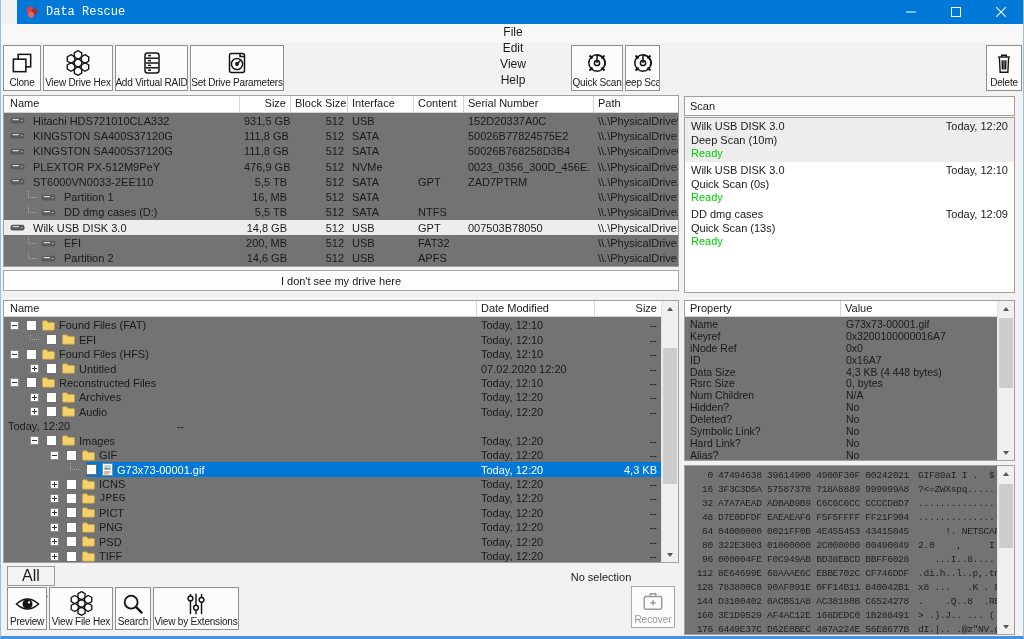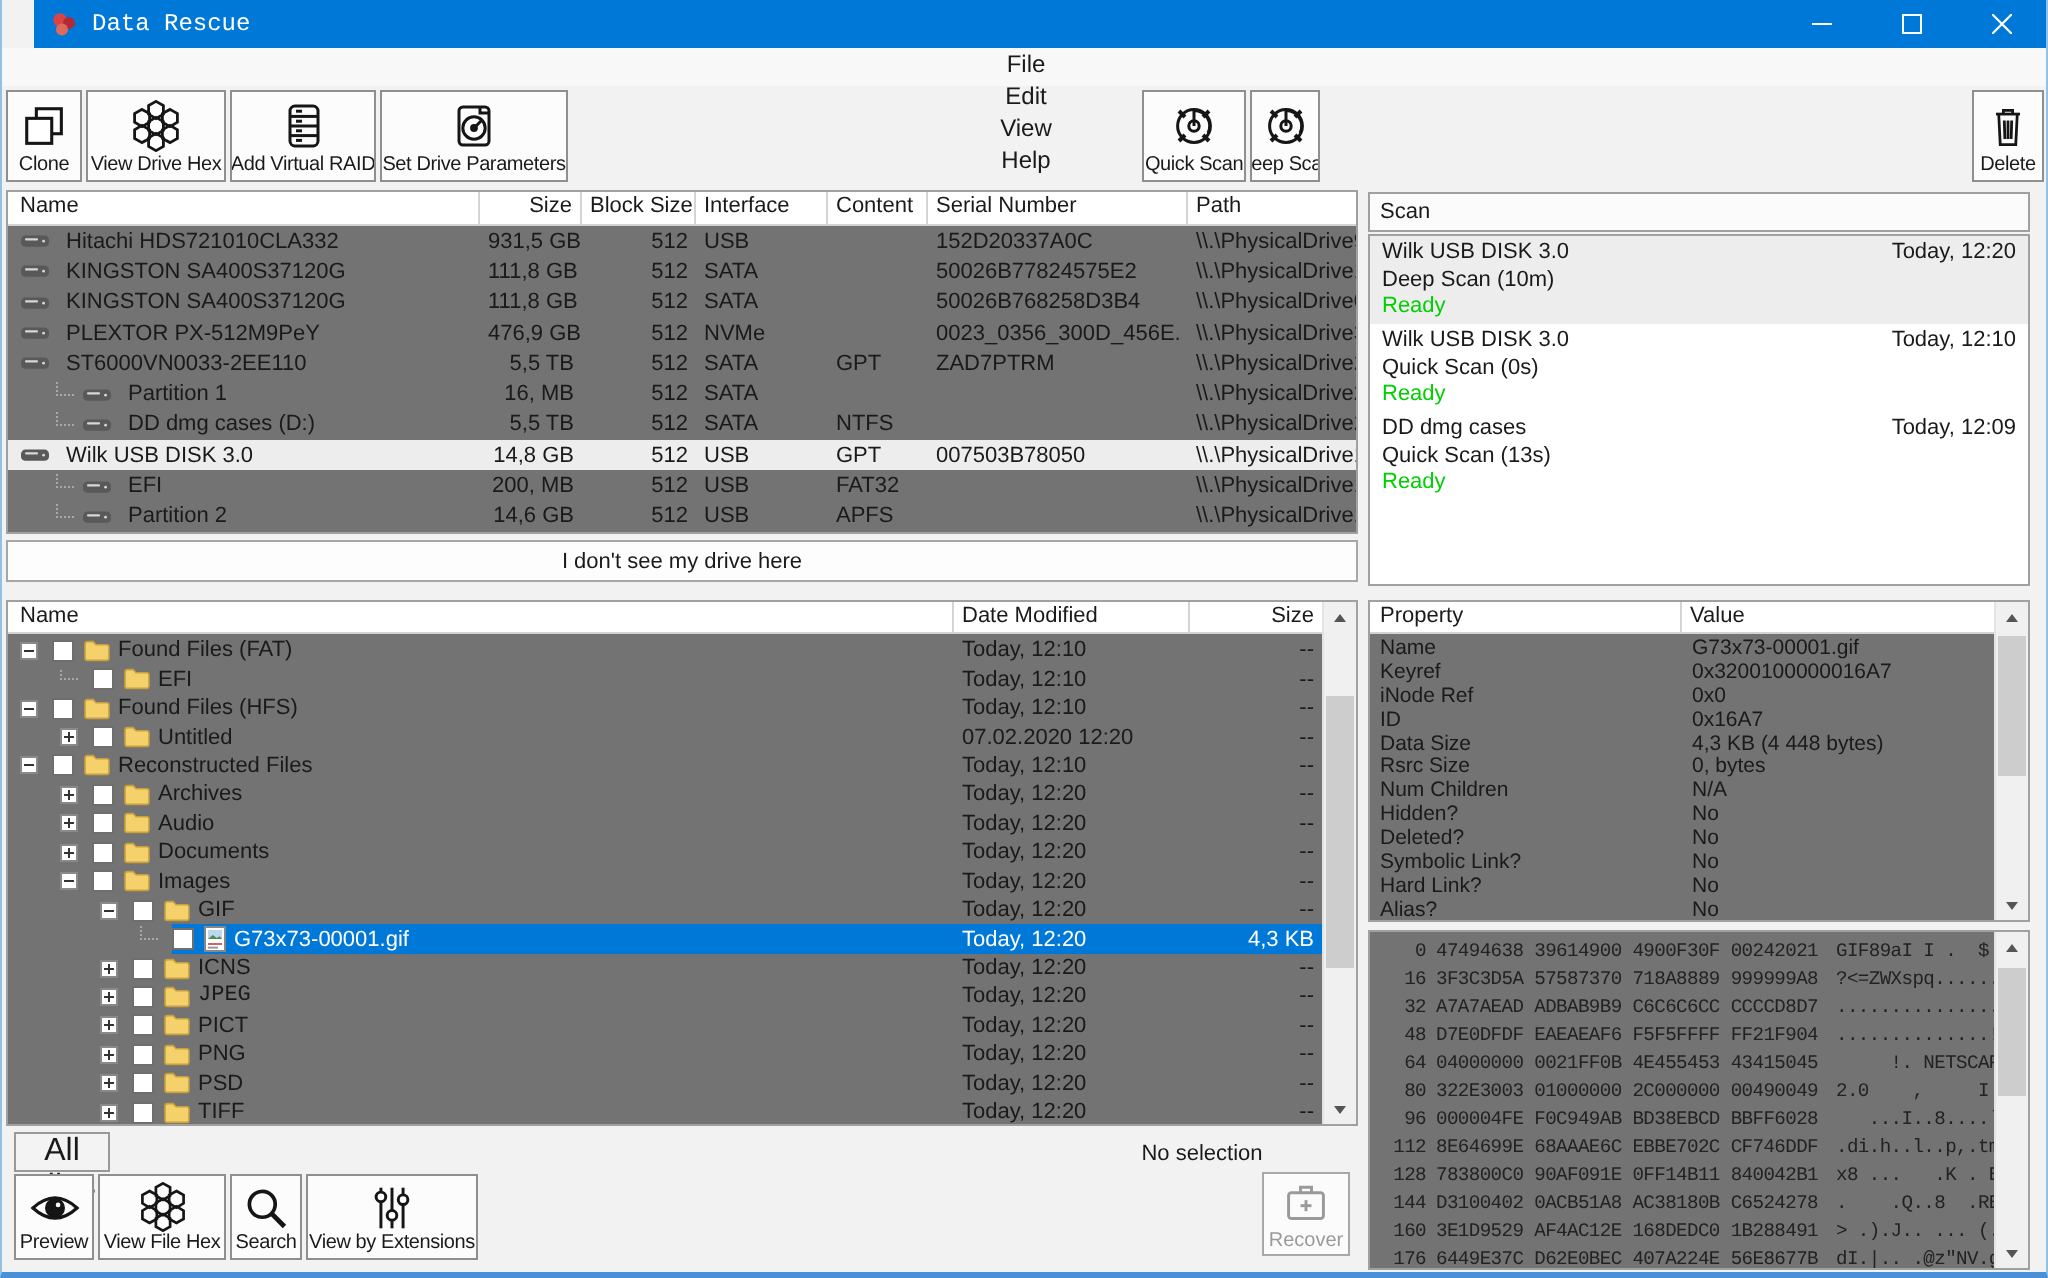--- a/index.html
+++ b/index.html
@@ -581,36 +581,20 @@
               <svg width="13" height="11" viewBox="0 0 13 11">
                 <path d="M0.5 2 Q0.5 0.8 1.6 0.8 H4.6 L6 2.4 H11.4 Q12.5 2.4 12.5 3.5 V9 Q12.5 10.2 11.4 10.2 H1.6 Q0.5 10.2 0.5 9 Z" fill="#F5D16B" stroke="#C8A13C" stroke-width="0.8"></path>
               </svg>
             </span>
             <span class="tr-lab">Audio</span>
           </div>
           <span class="tr-date">Today, 12:20</span>
           <span class="tr-size">--</span>
         </div>
         <div class="tree-row">
-          <div class="tr-name" style="padding-left: 26px;">
-            <span class="expslot">
-              <svg width="9" height="9" viewBox="0 0 9 9">
-                <rect x="0.5" y="0.5" width="8" height="8" fill="#fff" stroke="#8a8a8a"></rect>
-                <line x1="2" y1="4.5" x2="7" y2="4.5" stroke="#333" stroke-width="1"></line>
-                <line x1="4.5" y1="2" x2="4.5" y2="7" stroke="#333" stroke-width="1"></line>
-              </svg>
-            </span>
-            <span class="cb"></span>
-            <span class="ticonrow">
-              <svg width="13" height="11" viewBox="0 0 13 11">
-                <path d="M0.5 2 Q0.5 0.8 1.6 0.8 H4.6 L6 2.4 H11.4 Q12.5 2.4 12.5 3.5 V9 Q12.5 10.2 11.4 10.2 H1.6 Q0.5 10.2 0.5 9 Z" fill="#F5D16B" stroke="#C8A13C" stroke-width="0.8"></path>
-              </svg>
-            </span>
-            <span class="tr-lab">Documents</span>
-          </div>
           <span class="tr-date">Today, 12:20</span>
           <span class="tr-size">--</span>
         </div>
         <div class="tree-row">
           <div class="tr-name" style="padding-left: 26px;">
             <span class="expslot">
               <svg width="9" height="9" viewBox="0 0 9 9">
                 <rect x="0.5" y="0.5" width="8" height="8" fill="#fff" stroke="#8a8a8a"></rect>
                 <line x1="2" y1="4.5" x2="7" y2="4.5" stroke="#333" stroke-width="1"></line>
               </svg>

